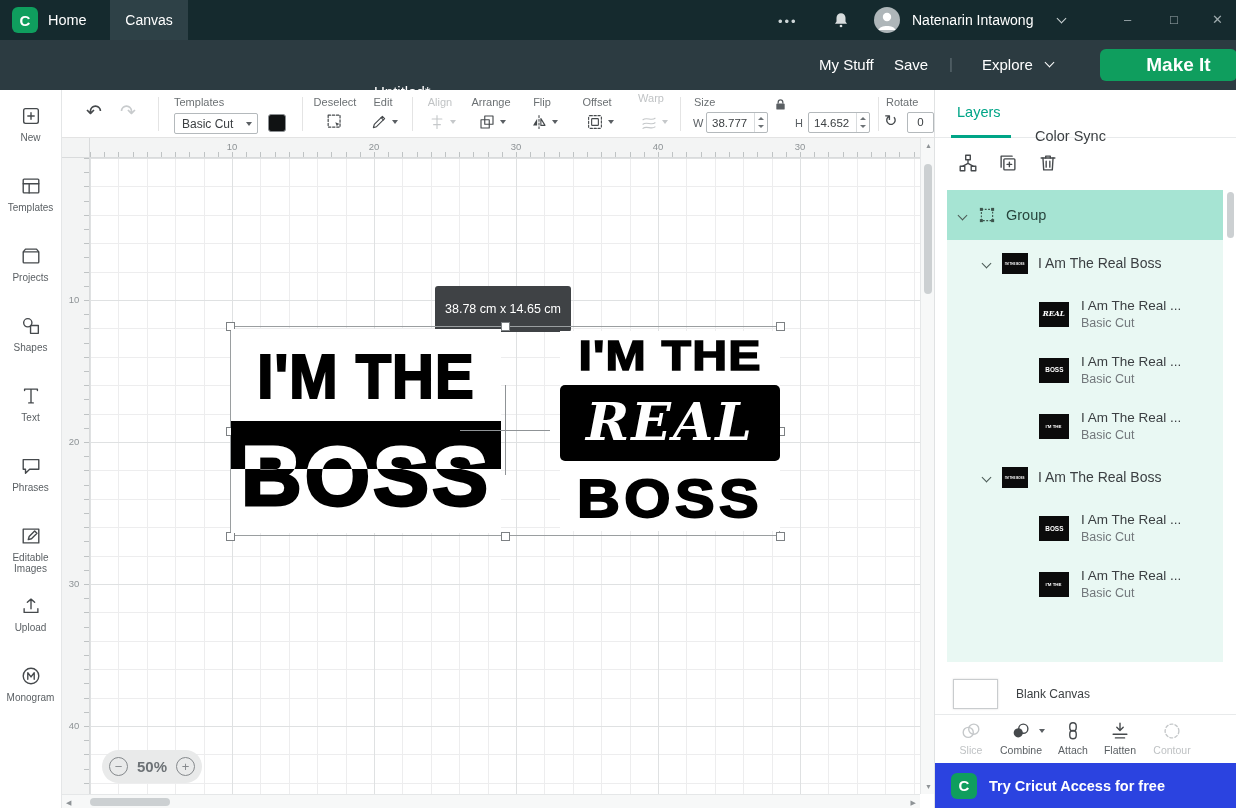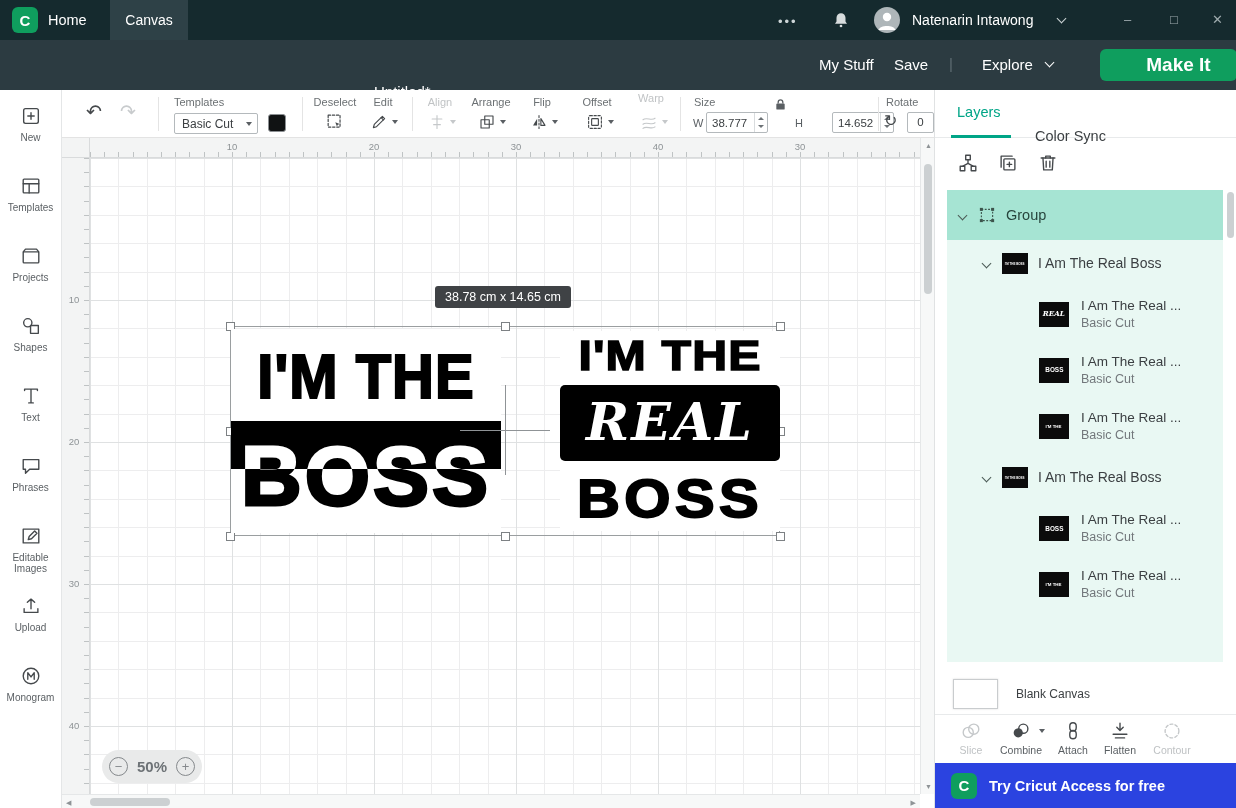--- a/index.html
+++ b/index.html
@@ -78,21 +78,21 @@
       repeating-linear-gradient(to right,#dfe1e2 0 1px,transparent 1px 142px),
       repeating-linear-gradient(to bottom,#dfe1e2 0 1px,transparent 1px 142px),
       repeating-linear-gradient(to right,#ededee 0 1px,transparent 1px 28.4px),
       repeating-linear-gradient(to bottom,#ededee 0 1px,transparent 1px 28.4px);}
   .vscroll{right:0;top:0;width:14px;height:656px;background:#f7f8f8;border-left:1px solid #e5e7e8;}
   .hscroll{left:0;bottom:0;width:858px;height:14px;background:#f7f8f8;border-top:1px solid #e5e7e8;}
   .scroll-thumb{background:#ccd0d2;border-radius:4px;position:absolute;}
   .scroll-arrow{position:absolute;font-size:7px;color:#8e9396;line-height:1;}
   .sel-box{border:1px solid #9a9ea0;}
   .handle{width:9px;height:9px;background:#fff;border:1px solid #7d8184;position:absolute;}
-  .tooltip{background:#3f4245;color:#fff;font-size:12.5px;padding:4px 10px;border-radius:3px;white-space:nowrap;}
+  .tooltip{background:#3f4245;color:#fff;font-size:12.5px;padding:16px 10px;border-radius:3px;white-space:nowrap;}
   .card{background:#fff;}
   .heavy{font-weight:bold;color:#000;-webkit-text-stroke:2px currentColor;text-align:center;}
   .boss-top{position:absolute;left:0;right:0;top:0;height:48px;background:#000;overflow:hidden;}
   .boss-bot{position:absolute;left:0;right:0;top:48px;bottom:0;background:#fff;overflow:hidden;}
   .boss-txt{display:block;font-weight:bold;font-size:84px;line-height:110px;letter-spacing:3px;
     text-align:center;-webkit-text-stroke:3px currentColor;}
   .boss-top .boss-txt{color:#fff;}
   .boss-bot .boss-txt{color:#000;margin-top:-48px;}
   .real-box{background:#000;border-radius:5px;color:#fff;text-align:center;
     font-family:"DejaVu Serif",serif;font-style:italic;font-weight:bold;}
@@ -290,21 +290,21 @@
         <span class="tri-down"></span>
       </span>
   </div>
   <div class="abs" style="left:712px;top:8px;cursor:pointer;">
     <svg width="13" height="13" viewBox="0 0 14 14">
         <rect x="2.5" y="6" width="9" height="6.5" rx="1" fill="#5a5f63"></rect>
         <path d="M4.5 6V4.5a2.5 2.5 0 0 1 5 0V6" fill="none" stroke="#5a5f63" stroke-width="1.4"></path>
       </svg>
   </div>
   <span class="sz-lbl abs" style="left:733px;top:27px;">H</span>
-  <div class="stepper abs" style="left:746px;top:22px;width:62px;margin-left:24px;">
+  <div class="stepper abs" style="left:746px;top:22px;width:62px;">
     <span class="st-val">14.652</span>
     <span class="st-arrows">
         <span class="tri-up"></span>
         <span class="tri-down"></span>
       </span>
   </div>
   <div class="tb-sep abs" style="left:816px;"></div>
 
   <span class="tb-lbl abs" style="left:824px;top:6px;">Rotate</span>
   <span class="glyph-btn abs" style="left:822px;top:23px;font-size:16px;cursor:pointer;">↻</span>

